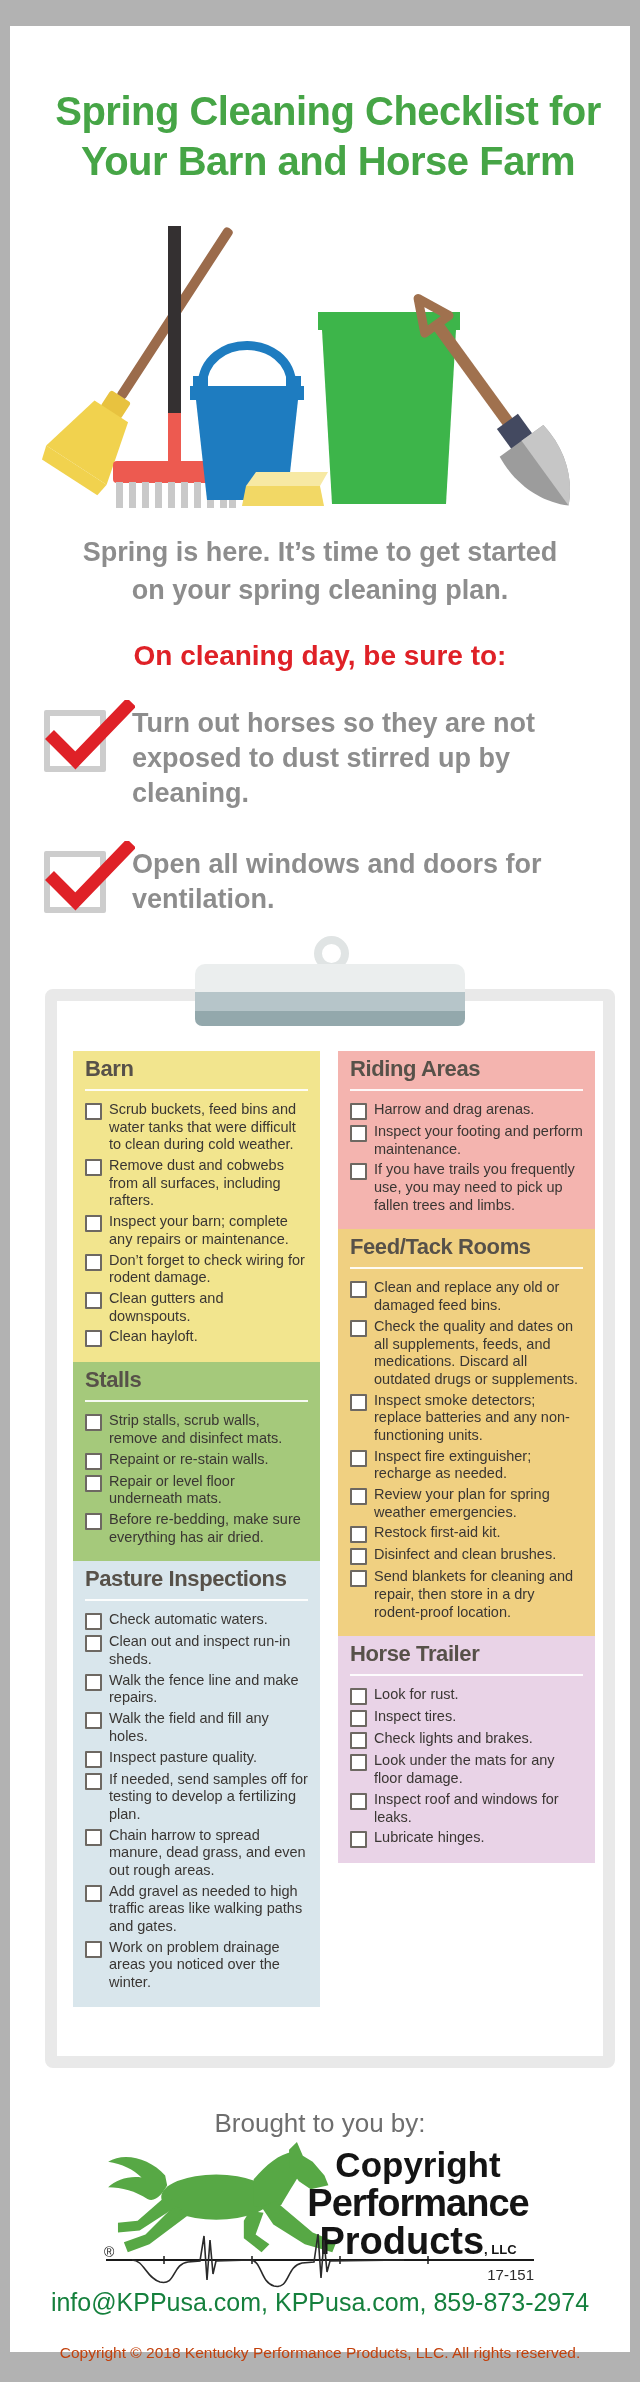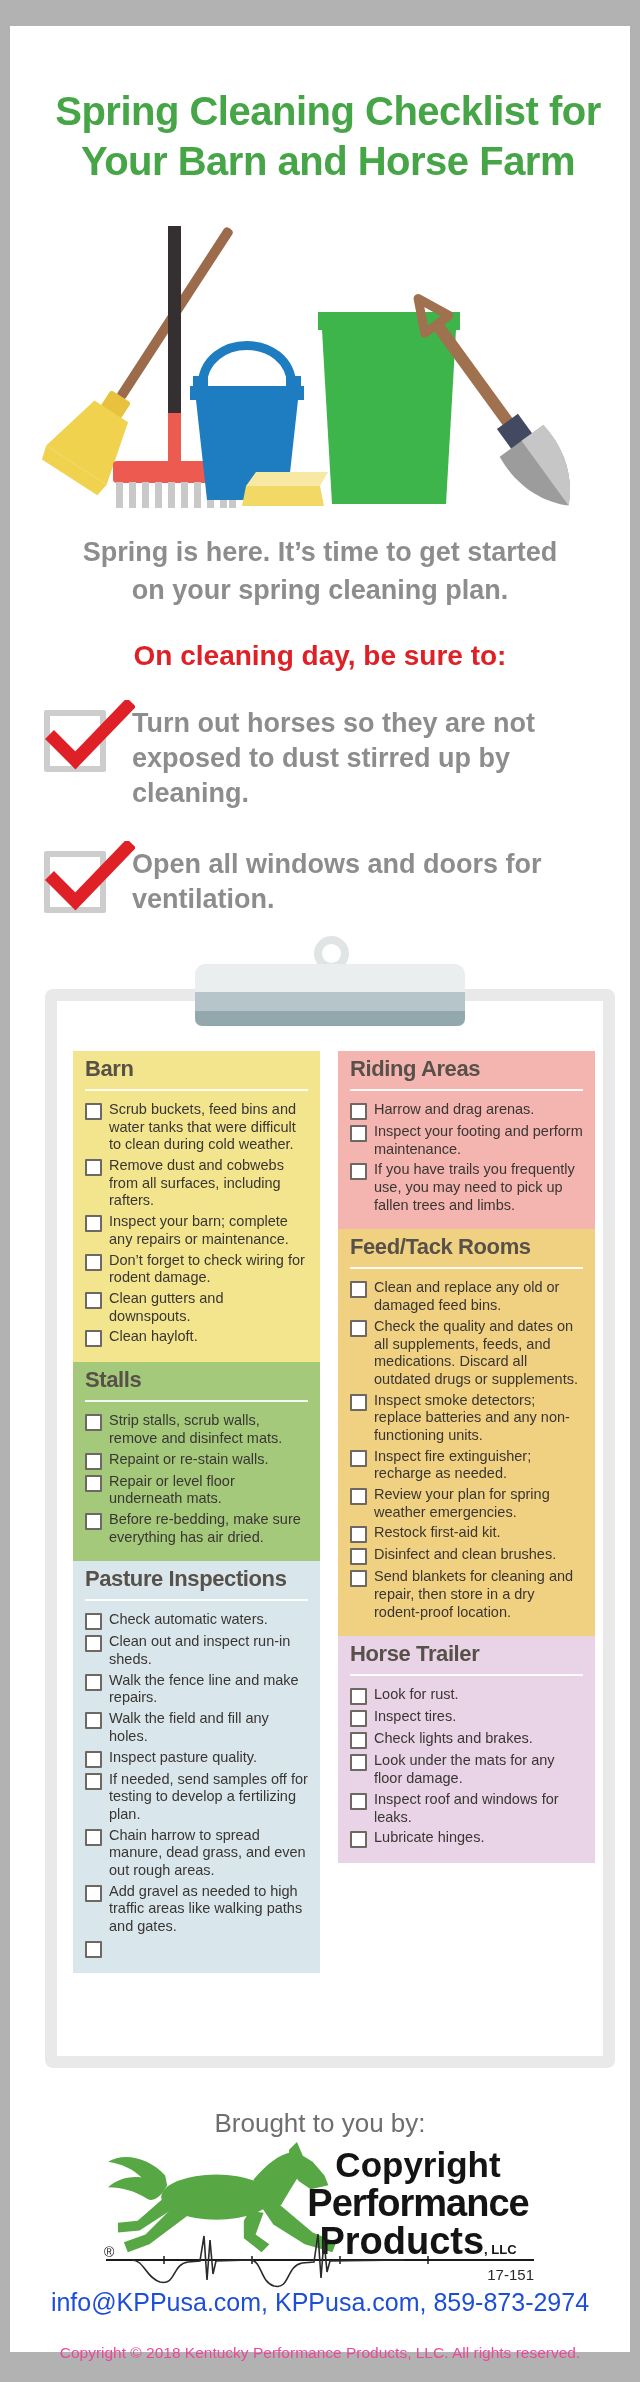--- a/index.html
+++ b/index.html
@@ -61,23 +61,23 @@
   .logo-text{position:absolute;right:2px;top:4px;width:232px;text-align:center;color:#141414;}
   .logo-line{display:block;font-weight:bold;}
   .logo-line1{font-size:35px;line-height:38px;}
   .logo-line2{font-size:38px;line-height:38px;letter-spacing:-1px;}
   .logo-line3{font-size:38px;line-height:38px;}
   .logo-suffix{font-size:13px;font-weight:bold;}
   .ekg-svg{position:absolute;left:0;top:86px;}
   .reg-mark{position:absolute;left:0;top:102px;font-size:14px;color:#222;}
   .logo-code{position:absolute;right:2px;top:124px;font-size:15px;color:#2a2a2a;}
   .contact{position:absolute;top:2262px;left:0;width:620px;margin:0;text-align:center;
-    font-size:25px;color:#1d4ed8;}
+    font-size:25px;color:#15803d;}
   .copyright{position:absolute;top:2318px;left:0;width:620px;margin:0;text-align:center;
-    font-size:15.5px;color:#ec4899;}
+    font-size:15.5px;color:#c2410c;}
 </style>
 </head>
 <body>
 
 <div class="stage">
   <div class="card">
 
     <h1 class="title">Spring Cleaning Checklist for
 Your Barn and Horse Farm</h1>
 
@@ -245,20 +245,21 @@
                 <li class="item">
                   <span class="cb"></span>
                   <span class="item-text">Chain harrow to spread manure, dead grass, and even out rough areas.</span>
                 </li>
                 <li class="item">
                   <span class="cb"></span>
                   <span class="item-text">Add gravel as needed to high traffic areas like walking paths and gates.</span>
                 </li>
                 <li class="item">
                   <span class="cb"></span>
+                  <span class="item-text">Work on problem drainage areas you noticed over the winter.</span>
                 </li>
               </ul>
             </section>
           </div>
         <div class="col col-right">
             <section class="panel" style="background: rgb(244, 180, 175);">
               <h3 class="panel-title">Riding Areas</h3>
               <div class="panel-rule"></div>
               <ul class="panel-items">
                 <li class="item">

